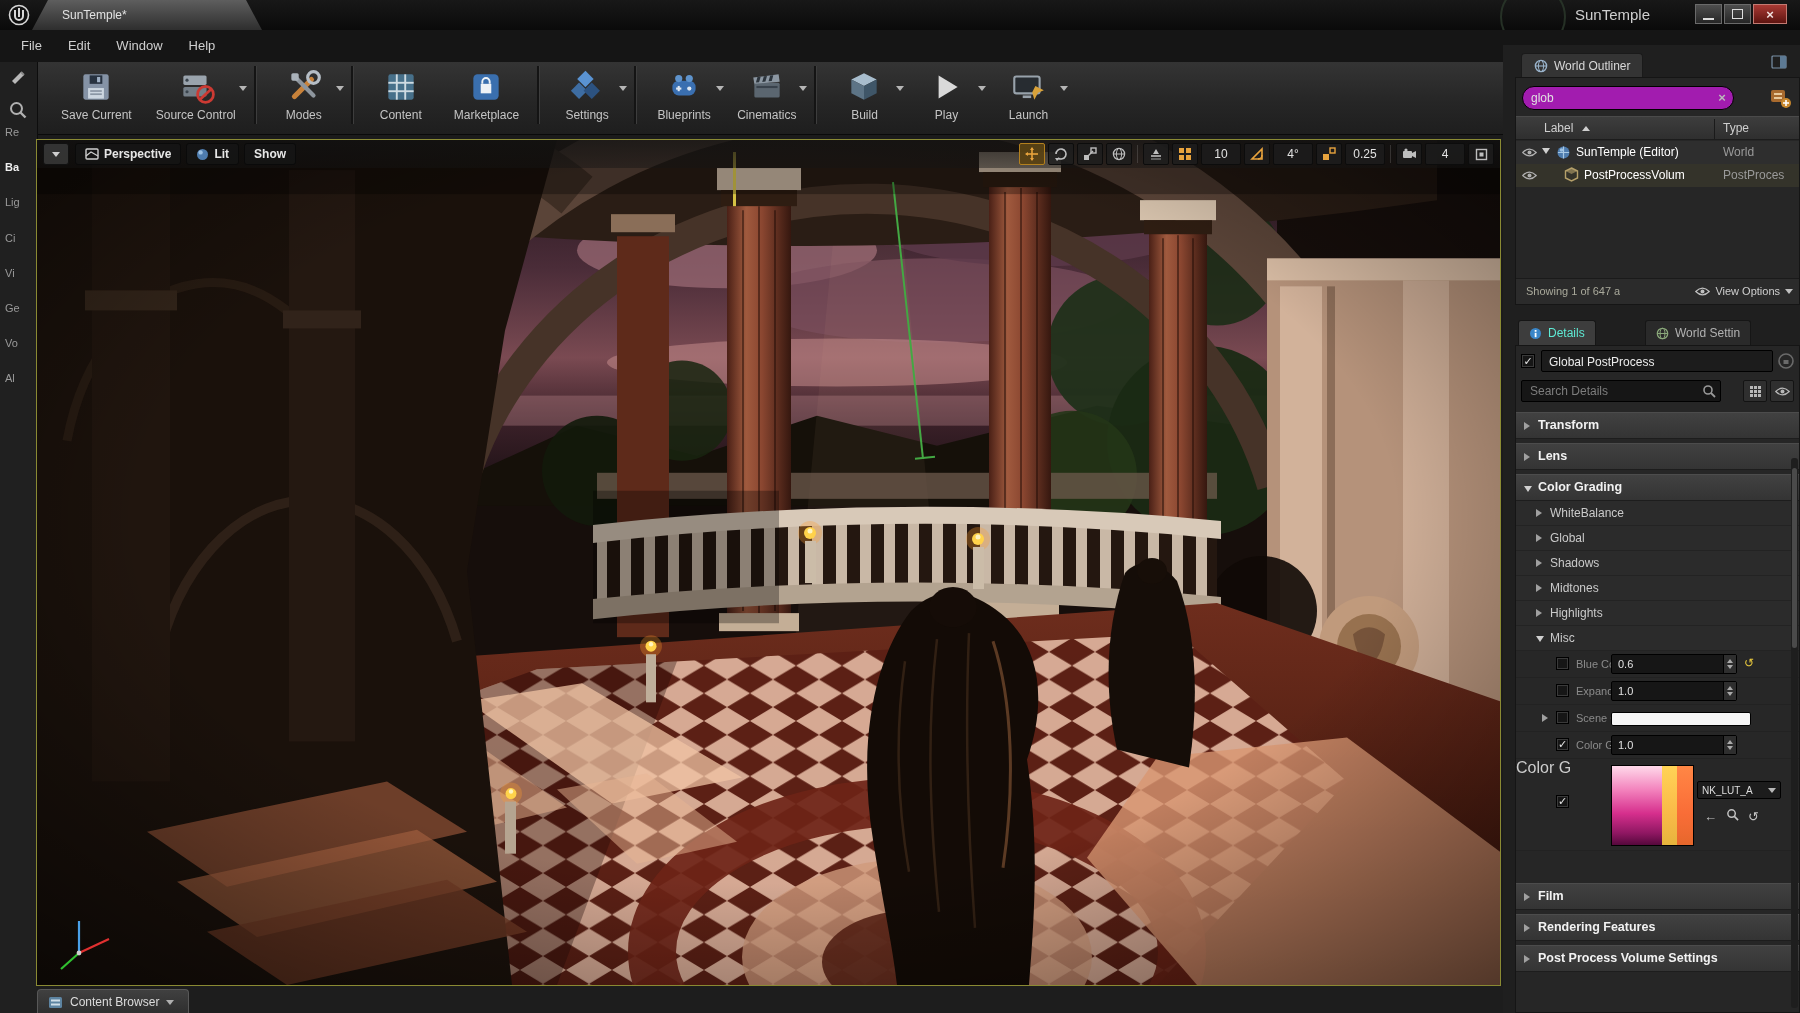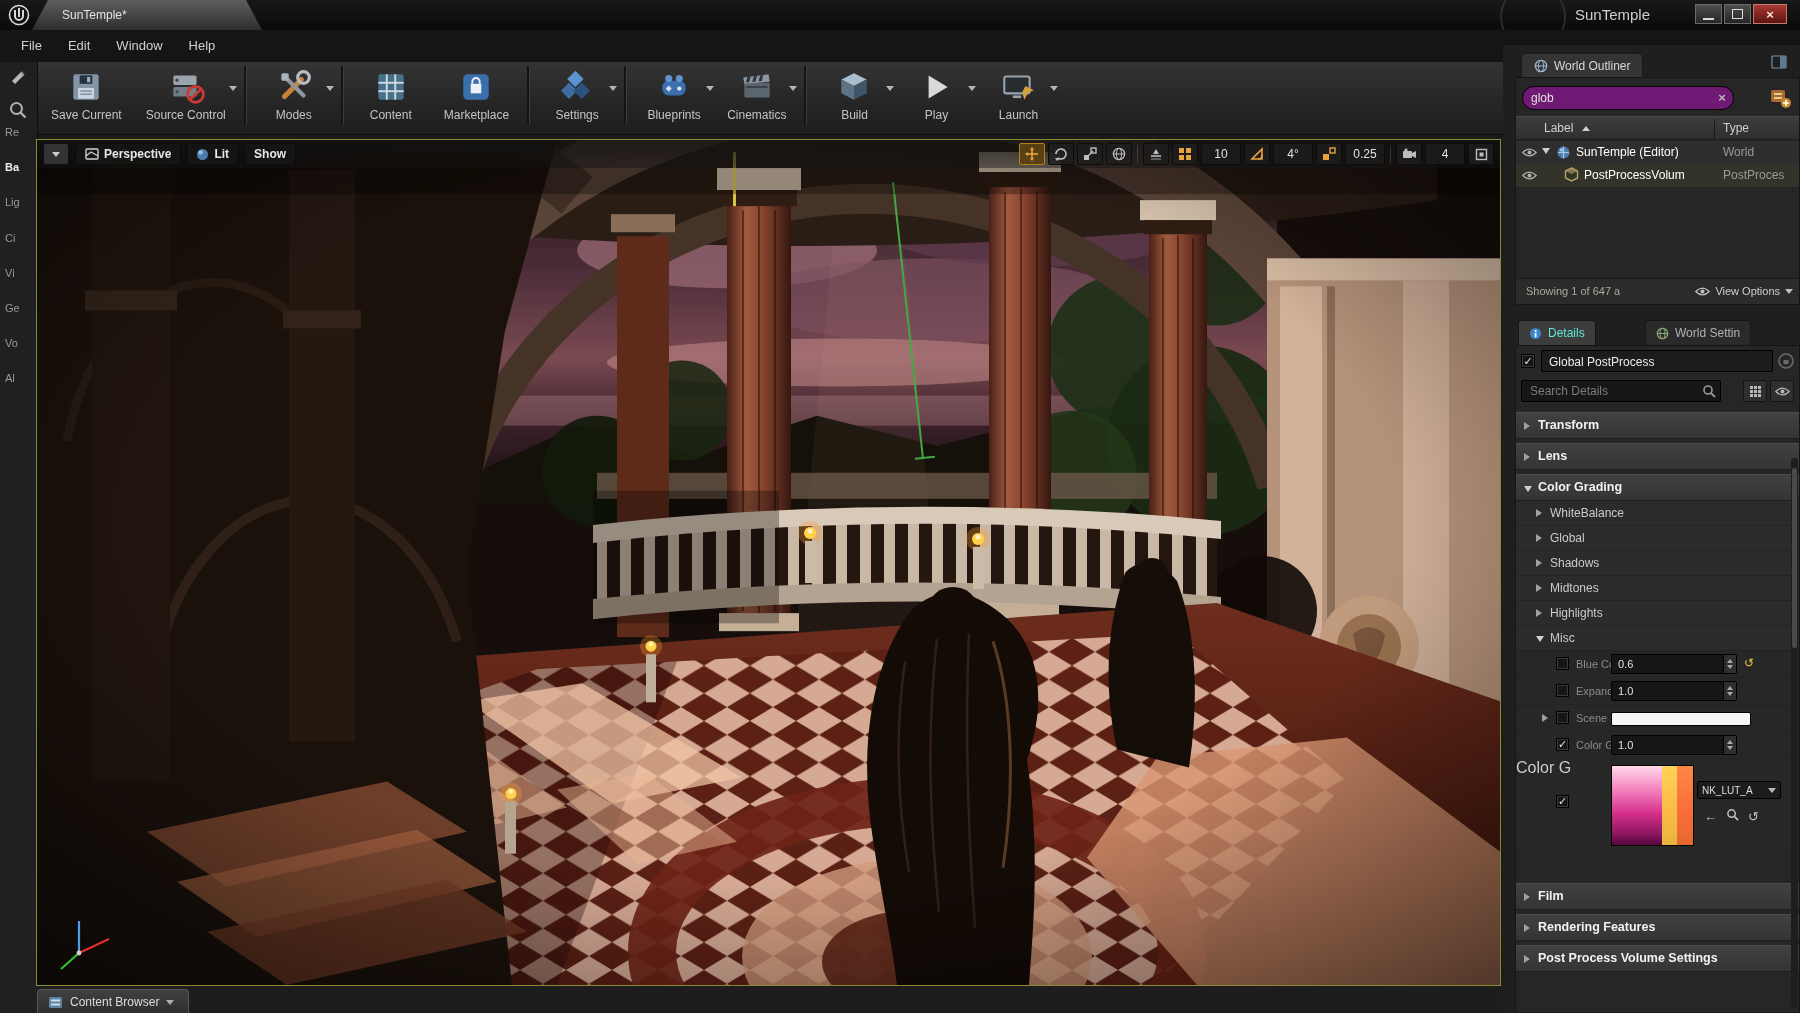--- a/index.html
+++ b/index.html
@@ -26,21 +26,21 @@
   .glyph-restore{width:9px;height:8px;border:1px solid #ddd;}
 
   
   .menubar{position:absolute;left:0;top:30px;width:1800px;height:32px;background:#151515;
     display:flex;align-items:center;padding-left:8px;box-sizing:border-box;}
   .menu-item{padding:0 13px;font-size:13px;color:#cfcfcf;height:32px;line-height:32px;cursor:pointer;}
 
   
   .toolbar{position:absolute;left:37px;top:62px;width:1763px;height:73px;
     background:linear-gradient(#343434,#262626 55%,#1e1e1e);border-bottom:1px solid #0a0a0a;
-    display:flex;align-items:flex-start;padding-left:2px;box-sizing:border-box;}
+    display:flex;align-items:flex-start;padding-left:12px;box-sizing:border-box;}
   .tb-btn{position:relative;display:flex;flex-direction:column;align-items:center;justify-content:flex-start;
     padding:6px 12px 0 12px;cursor:pointer;min-width:58px;}
   .tb-btn .ico{width:38px;height:38px;display:block;}
   .tb-btn .lbl{font-size:12px;color:#c4c4c4;margin-top:2px;white-space:nowrap;}
   .tb-caret{position:absolute;right:1px;top:24px;width:0;height:0;
     border-left:4px solid transparent;border-right:4px solid transparent;border-top:5px solid #b5b5b5;}
   .tb-sep{width:2px;height:58px;margin:4px 6px 0 6px;background:#141414;border-right:1px solid #3d3d3d;}
 
   
   .left-strip{position:absolute;left:0;top:62px;width:37px;height:951px;background:#202020;border-right:1px solid #0d0d0d;}
@@ -70,21 +70,21 @@
   .axis-gizmo{position:absolute;left:16px;bottom:8px;width:72px;height:68px;}
 
   
   .right-col{position:absolute;left:1503px;top:45px;width:297px;height:968px;background:#1f1f1f;}
 
   
   .wo-tab{position:absolute;left:18px;top:8px;height:24px;padding:0 12px;background:#343434;border:1px solid #1a1a1a;
     border-bottom:none;border-radius:4px 4px 0 0;display:flex;align-items:center;gap:6px;cursor:pointer;}
   .wo-tab .txt{font-size:12px;color:#d8d8d8;}
   .wo-body{position:absolute;left:12px;top:32px;width:285px;height:228px;background:#262626;border:1px solid #151515;box-sizing:border-box;}
-  .wo-search{position:absolute;left:6px;top:8px;width:212px;height:24px;background:#701a75;border:1px solid #000;
+  .wo-search{position:absolute;left:6px;top:8px;width:212px;height:24px;background:#a21caf;border:1px solid #000;
     border-radius:12px;color:#e0e0e0;font-size:12px;padding:0 22px 0 8px;box-sizing:border-box;font-family:inherit;}
   .wo-clear{position:absolute;left:198px;top:11px;width:16px;height:16px;color:#bbb;font-size:13px;font-weight:bold;
     display:flex;align-items:center;justify-content:center;cursor:pointer;}
   .wo-addicon{position:absolute;left:252px;top:8px;width:24px;height:24px;cursor:pointer;}
   .wo-cols{position:absolute;left:0;top:38px;width:100%;height:24px;background:linear-gradient(#3d3d3d,#2f2f2f);
     border-top:1px solid #4a4a4a;border-bottom:1px solid #1c1c1c;box-sizing:border-box;}
   .wo-col-label{position:absolute;left:28px;top:4px;font-size:12px;color:#cfcfcf;}
   .wo-col-type{position:absolute;left:207px;top:4px;font-size:12px;color:#cfcfcf;}
   .wo-col-div{position:absolute;left:198px;top:2px;width:1px;height:20px;background:#1a1a1a;}
   .sort-tri{position:absolute;left:66px;top:9px;width:0;height:0;border-left:4px solid transparent;border-right:4px solid transparent;border-bottom:5px solid #cfcfcf;}

